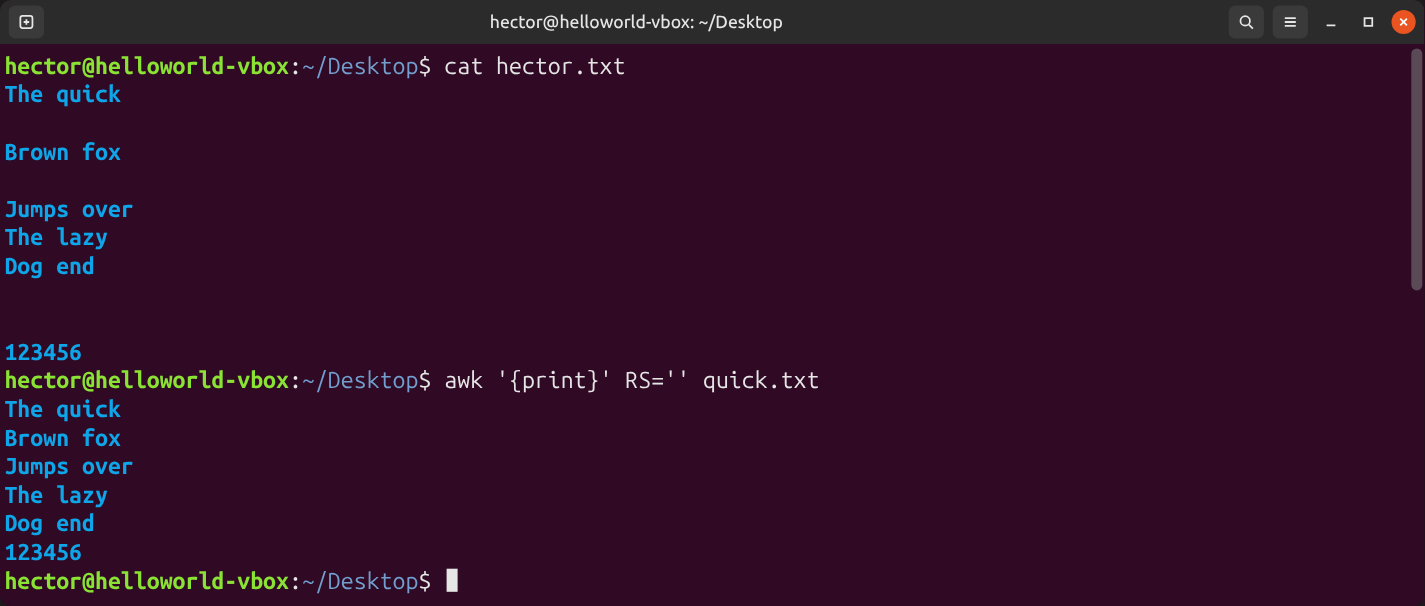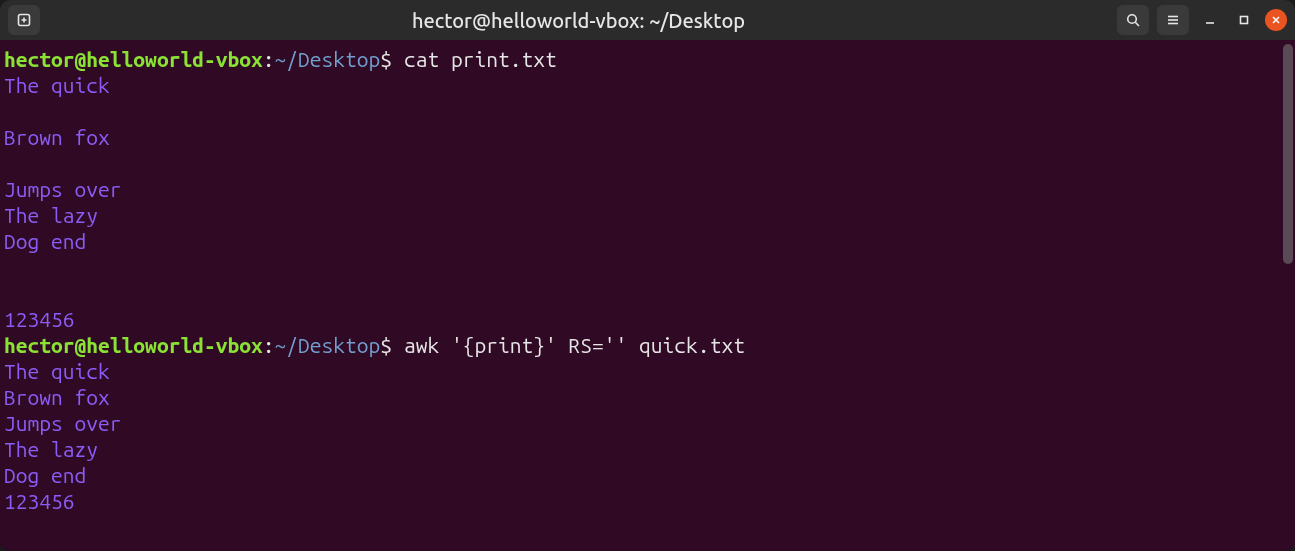--- a/index.html
+++ b/index.html
@@ -9,21 +9,21 @@
   .window { width: 100%; height: 100%; background: #2c001e; border-radius: 10px; overflow: hidden; display: flex; flex-direction: column; }
 
   
   .titlebar {
     height: 40px;
     background: #2b2b2b;
     display: flex; align-items: center;
     padding: 0 8px;
     color: #e6e6e6;
     font-family: "Ubuntu","DejaVu Sans",sans-serif;
-    font-size: 20px;
+    font-size: 16px;
     font-weight: 500;
   }
   .titlebar .left { display: flex; align-items: center; gap: 8px; flex: 0 0 auto; }
   .titlebar .center { flex: 1 1 auto; text-align: center; }
   .titlebar .right { display: flex; align-items: center; gap: 8px; flex: 0 0 auto; }
 
   .tb-btn {
     width: 32px; height: 30px;
     background: #3a3a3a;
     border-radius: 6px;
@@ -61,21 +61,21 @@
     width: 10px; height: 220px;
     background: #5a4a55;
     border-radius: 5px;
   }
 
   .line { white-space: pre; }
   .user { color: #8ae234; font-weight: 700; margin-top: 44px; }
   .path { color: #729fcf; font-weight: 400; }
   .dollar { color: #e6e6e6; font-weight: 400; }
   .cmd  { color: #e6e6e6; font-weight: 400; }
-  .out  { color: #8b5cf6; font-weight: 400; }
+  .out  { color: #0ea5e9; font-weight: 700; }
   .cursor {
     display: inline-block;
     width: 10px; height: 21px;
     background: #e6e6e6;
     vertical-align: -3px;
     margin-left: 2px;
   }
 </style>
 </head>
 <body>
@@ -132,34 +132,35 @@
           <svg width="10" height="10" viewBox="0 0 10 10" stroke="#ffffff" stroke-width="1.6">
             <line x1="2" y1="2" x2="8" y2="8"></line>
             <line x1="8" y1="2" x2="2" y2="8"></line>
           </svg>
         </span>
       </div>
     </div>
   </div>
 
   <div class="term" id="term">
-      <div class="line"><span class="user">hector@helloworld-vbox</span><span class="dollar">:</span><span class="path">~/Desktop</span><span class="dollar">$ </span><span class="cmd">cat print.txt</span></div>
+      <div class="line"><span class="user">hector@helloworld-vbox</span><span class="dollar">:</span><span class="path">~/Desktop</span><span class="dollar">$ </span><span class="cmd">cat hector.txt</span></div>
       <div class="line out">The quick</div>
       <div class="line out">&nbsp;</div>
       <div class="line out">Brown fox</div>
       <div class="line out">&nbsp;</div>
       <div class="line out">Jumps over</div>
       <div class="line out">The lazy</div>
       <div class="line out">Dog end</div>
       <div class="line out">&nbsp;</div>
       <div class="line out">&nbsp;</div>
       <div class="line out">123456</div>
       <div class="line"><span class="user">hector@helloworld-vbox</span><span class="dollar">:</span><span class="path">~/Desktop</span><span class="dollar">$ </span><span class="cmd">awk '{print}' RS='' quick.txt</span></div>
       <div class="line out">The quick</div>
       <div class="line out">Brown fox</div>
       <div class="line out">Jumps over</div>
       <div class="line out">The lazy</div>
       <div class="line out">Dog end</div>
       <div class="line out">123456</div>
+      <div class="line"><span class="user">hector@helloworld-vbox</span><span class="dollar">:</span><span class="path">~/Desktop</span><span class="dollar">$ </span><span class="cursor"></span></div>
     </div>
   <div class="scrollbar"></div>
 
 </div>
 
 </body></html>

